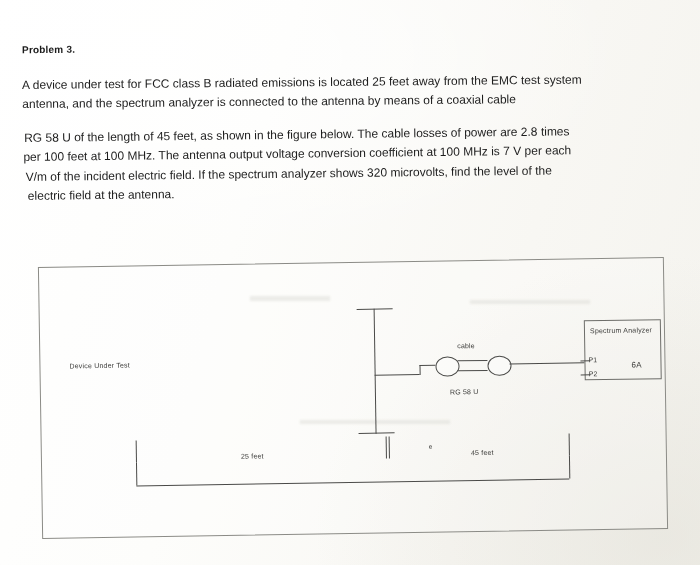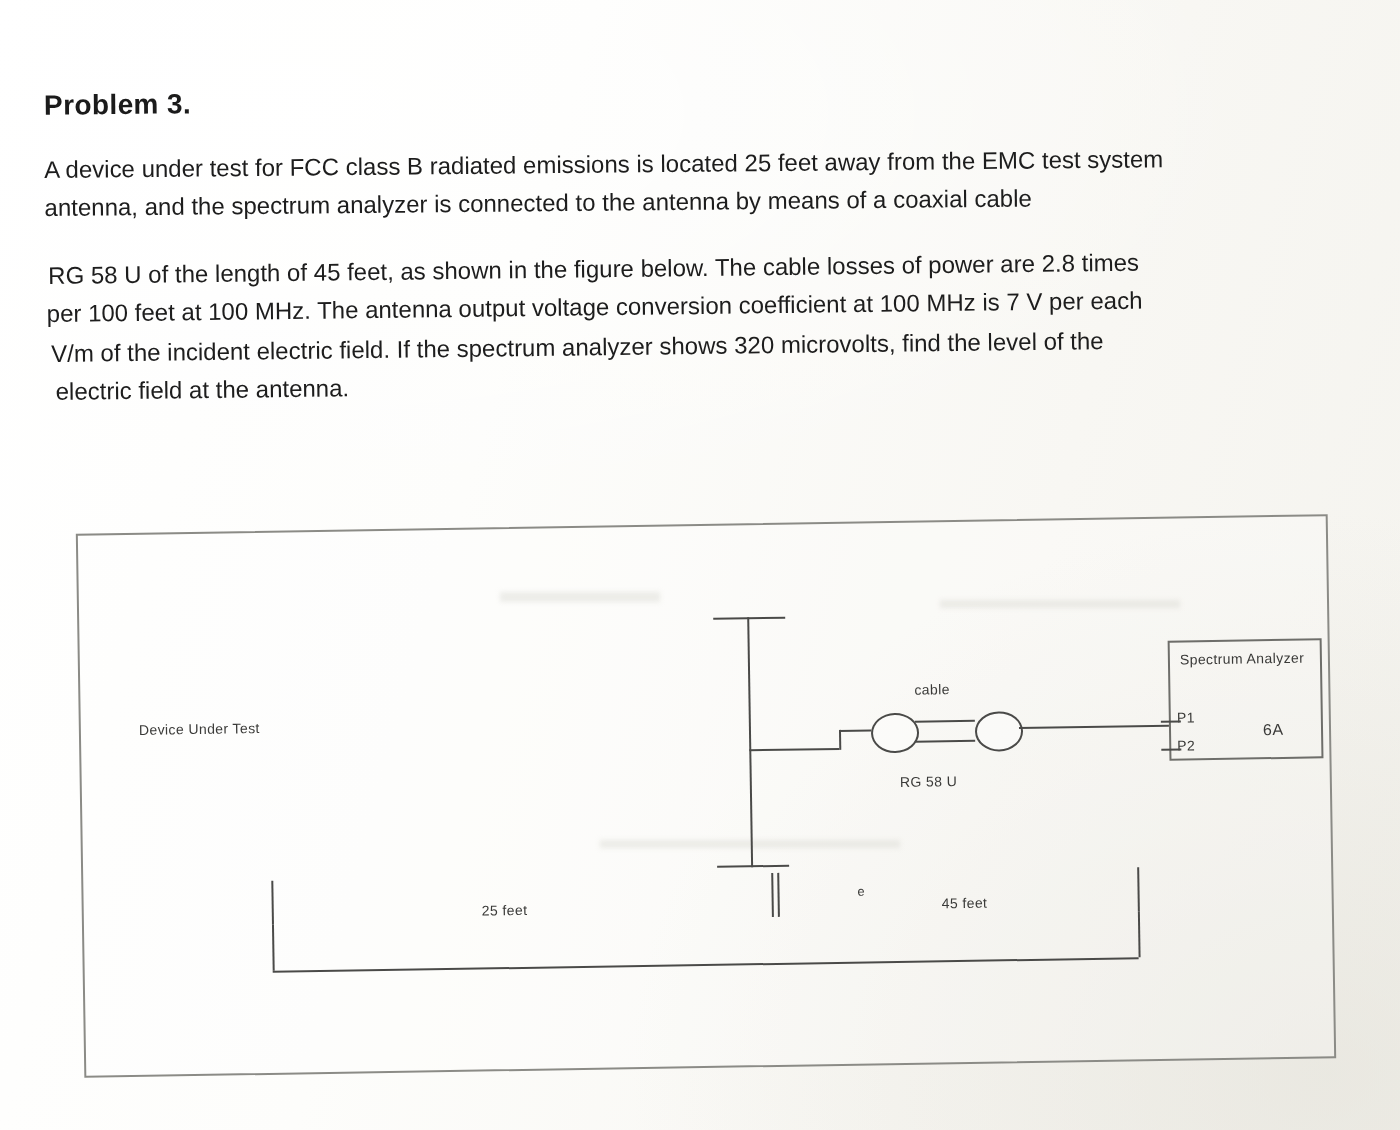--- a/index.html
+++ b/index.html
@@ -27,21 +27,21 @@
     background:
       radial-gradient(ellipse 700px 300px at 20% 10%, rgba(255,255,255,0.85), rgba(255,255,255,0) 70%),
       radial-gradient(ellipse 500px 400px at 95% 95%, rgba(225,223,214,0.55), rgba(255,255,255,0) 70%);
     pointer-events: none;
   }
 
   .problem-title {
     position: absolute;
     left: 22px;
     top: 44px;
-    font-size: 14px;
+    font-size: 10px;
     font-weight: bold;
     color: #1b1b1b;
     letter-spacing: 0.2px;
     transform: rotate(-0.5deg);
   }
 
   .body-text {
     position: absolute;
     left: 22px;
     top: 76px;

